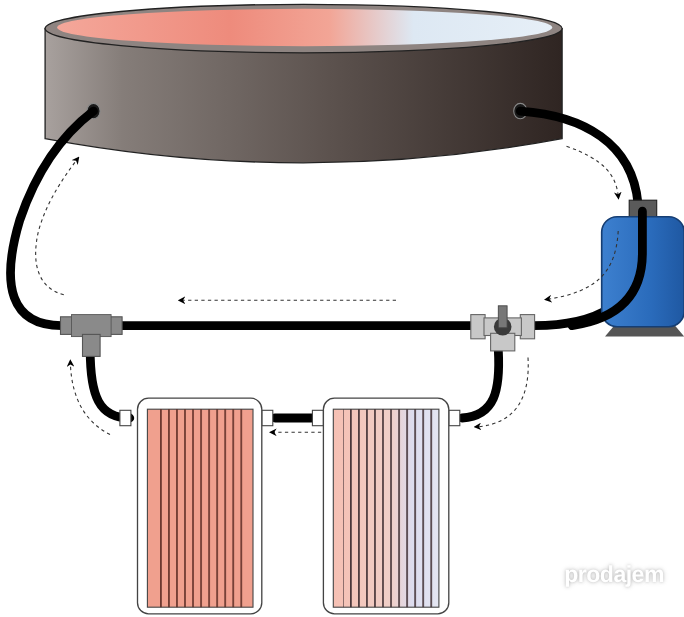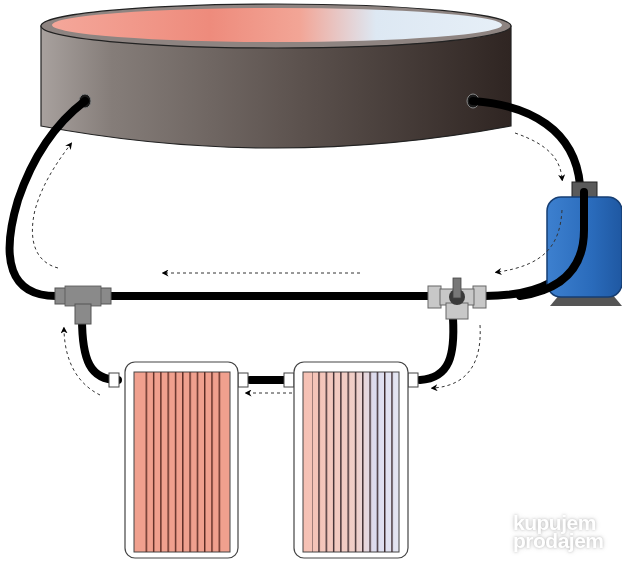--- a/index.html
+++ b/index.html
@@ -123,15 +123,14 @@
     <path d="M562,210 C560,245 545,265 498,272" marker-end="url(#arrow)"></path>
     <path d="M360,273 L165,273" marker-end="url(#arrow)"></path>
     <path d="M58,268 C35,262 28,240 35,210 C42,185 55,165 70,145" marker-end="url(#arrow)"></path>
     <path d="M480,325 C482,360 470,385 434,388" marker-end="url(#arrow)"></path>
     <path d="M292,393 L248,393" marker-end="url(#arrow)"></path>
     <path d="M100,395 C80,385 65,365 64,330" marker-end="url(#arrow)"></path>
   </g>
 </svg>
 
 <div class="watermark">
-  <div>kupujem</div>
   <div>prodajem</div>
 </div>
 
 </body></html>

